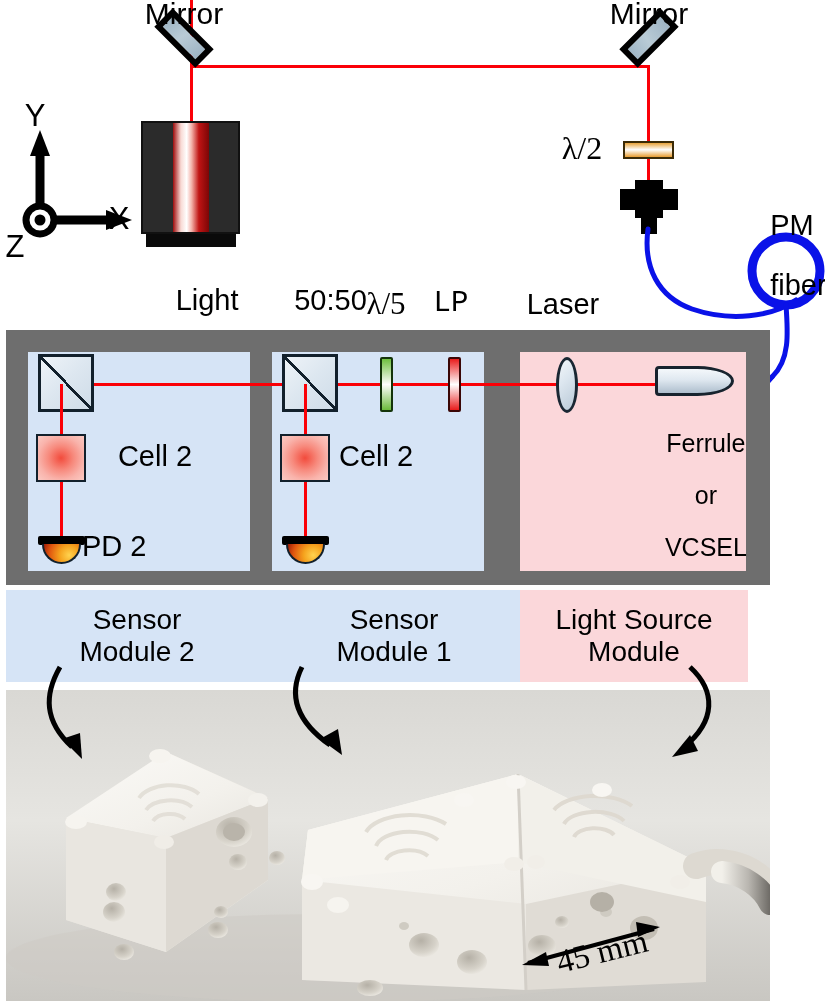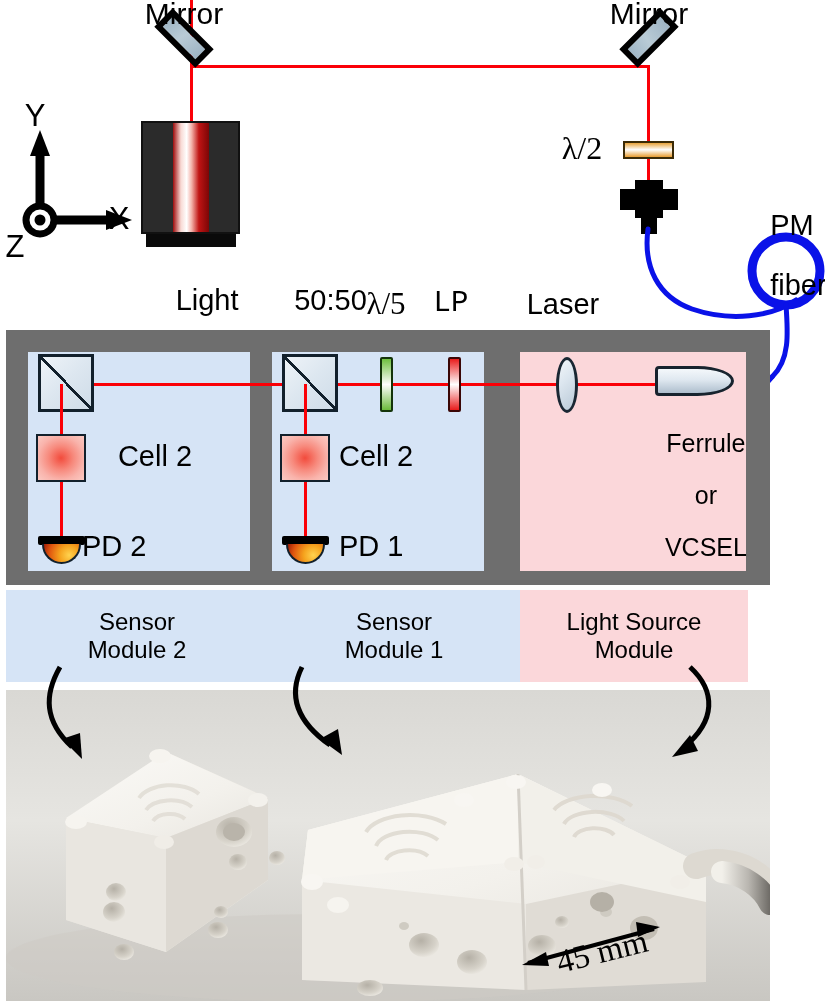--- a/index.html
+++ b/index.html
@@ -113,21 +113,21 @@
     border:3px solid #17232e;
     box-sizing:border-box;
     border-radius:4px 46% 46% 4px / 4px 50% 50% 4px;
   }
 
   
   .band{position:absolute;display:flex;align-items:center;justify-content:center;}
   .band-blue{background:#d6e4f6;}
   .band-pink{background:#fbd7da;}
   .band-txt{
-    font-size:24px;color:#000;text-align:center;line-height:1.16;
+    font-size:28px;color:#000;text-align:center;line-height:1.16;
     font-family:"Liberation Sans", sans-serif;white-space:pre;
   }
 
   
   .photo{position:absolute;overflow:hidden;background:#d9d7d2;}
 </style>
 </head>
 <body>
 
 <div id="figure">
@@ -216,21 +216,20 @@
   <div class="pd-cap" style="left:38px;top:536px;width:47px;height:9px;"></div>
   <div class="pd-dome" style="left:42px;top:544px;width:39px;height:20px;border-radius:0 0 20px 20px;"></div>
   <div class="lbl" style="left:82px;top:531px;width:120px;font-size:29px;text-align:left;">PD 2</div>
 
   <div class="bs" style="left:282px;top:354px;width:56px;height:58px;"></div>
   <div class="beam-red" style="left:304px;top:384px;width:3px;height:170px;"></div>
   <div class="cell" style="left:280px;top:434px;width:50px;height:48px;"></div>
   <div class="lbl" style="left:339px;top:441px;width:120px;font-size:29px;text-align:left;">Cell 2</div>
   <div class="pd-cap" style="left:282px;top:536px;width:47px;height:9px;"></div>
   <div class="pd-dome" style="left:286px;top:544px;width:39px;height:20px;border-radius:0 0 20px 20px;"></div>
-  <div class="lbl" style="left:339px;top:531px;width:120px;font-size:29px;text-align:left;">PD 1</div>
 
   <div class="qwp" style="left:380px;top:357px;width:13px;height:55px;"></div>
   <div class="lp" style="left:448px;top:357px;width:13px;height:55px;"></div>
 
   <div class="lens" style="left:556px;top:357px;width:22px;height:56px;"></div>
 
   <div class="ferrule" style="left:655px;top:366px;width:79px;height:30px;"></div>
   <div class="lbl" style="left:602px;top:404px;width:180px;font-size:25px;">
     <span>Ferrule</span><br>
     <span>or</span><br>

